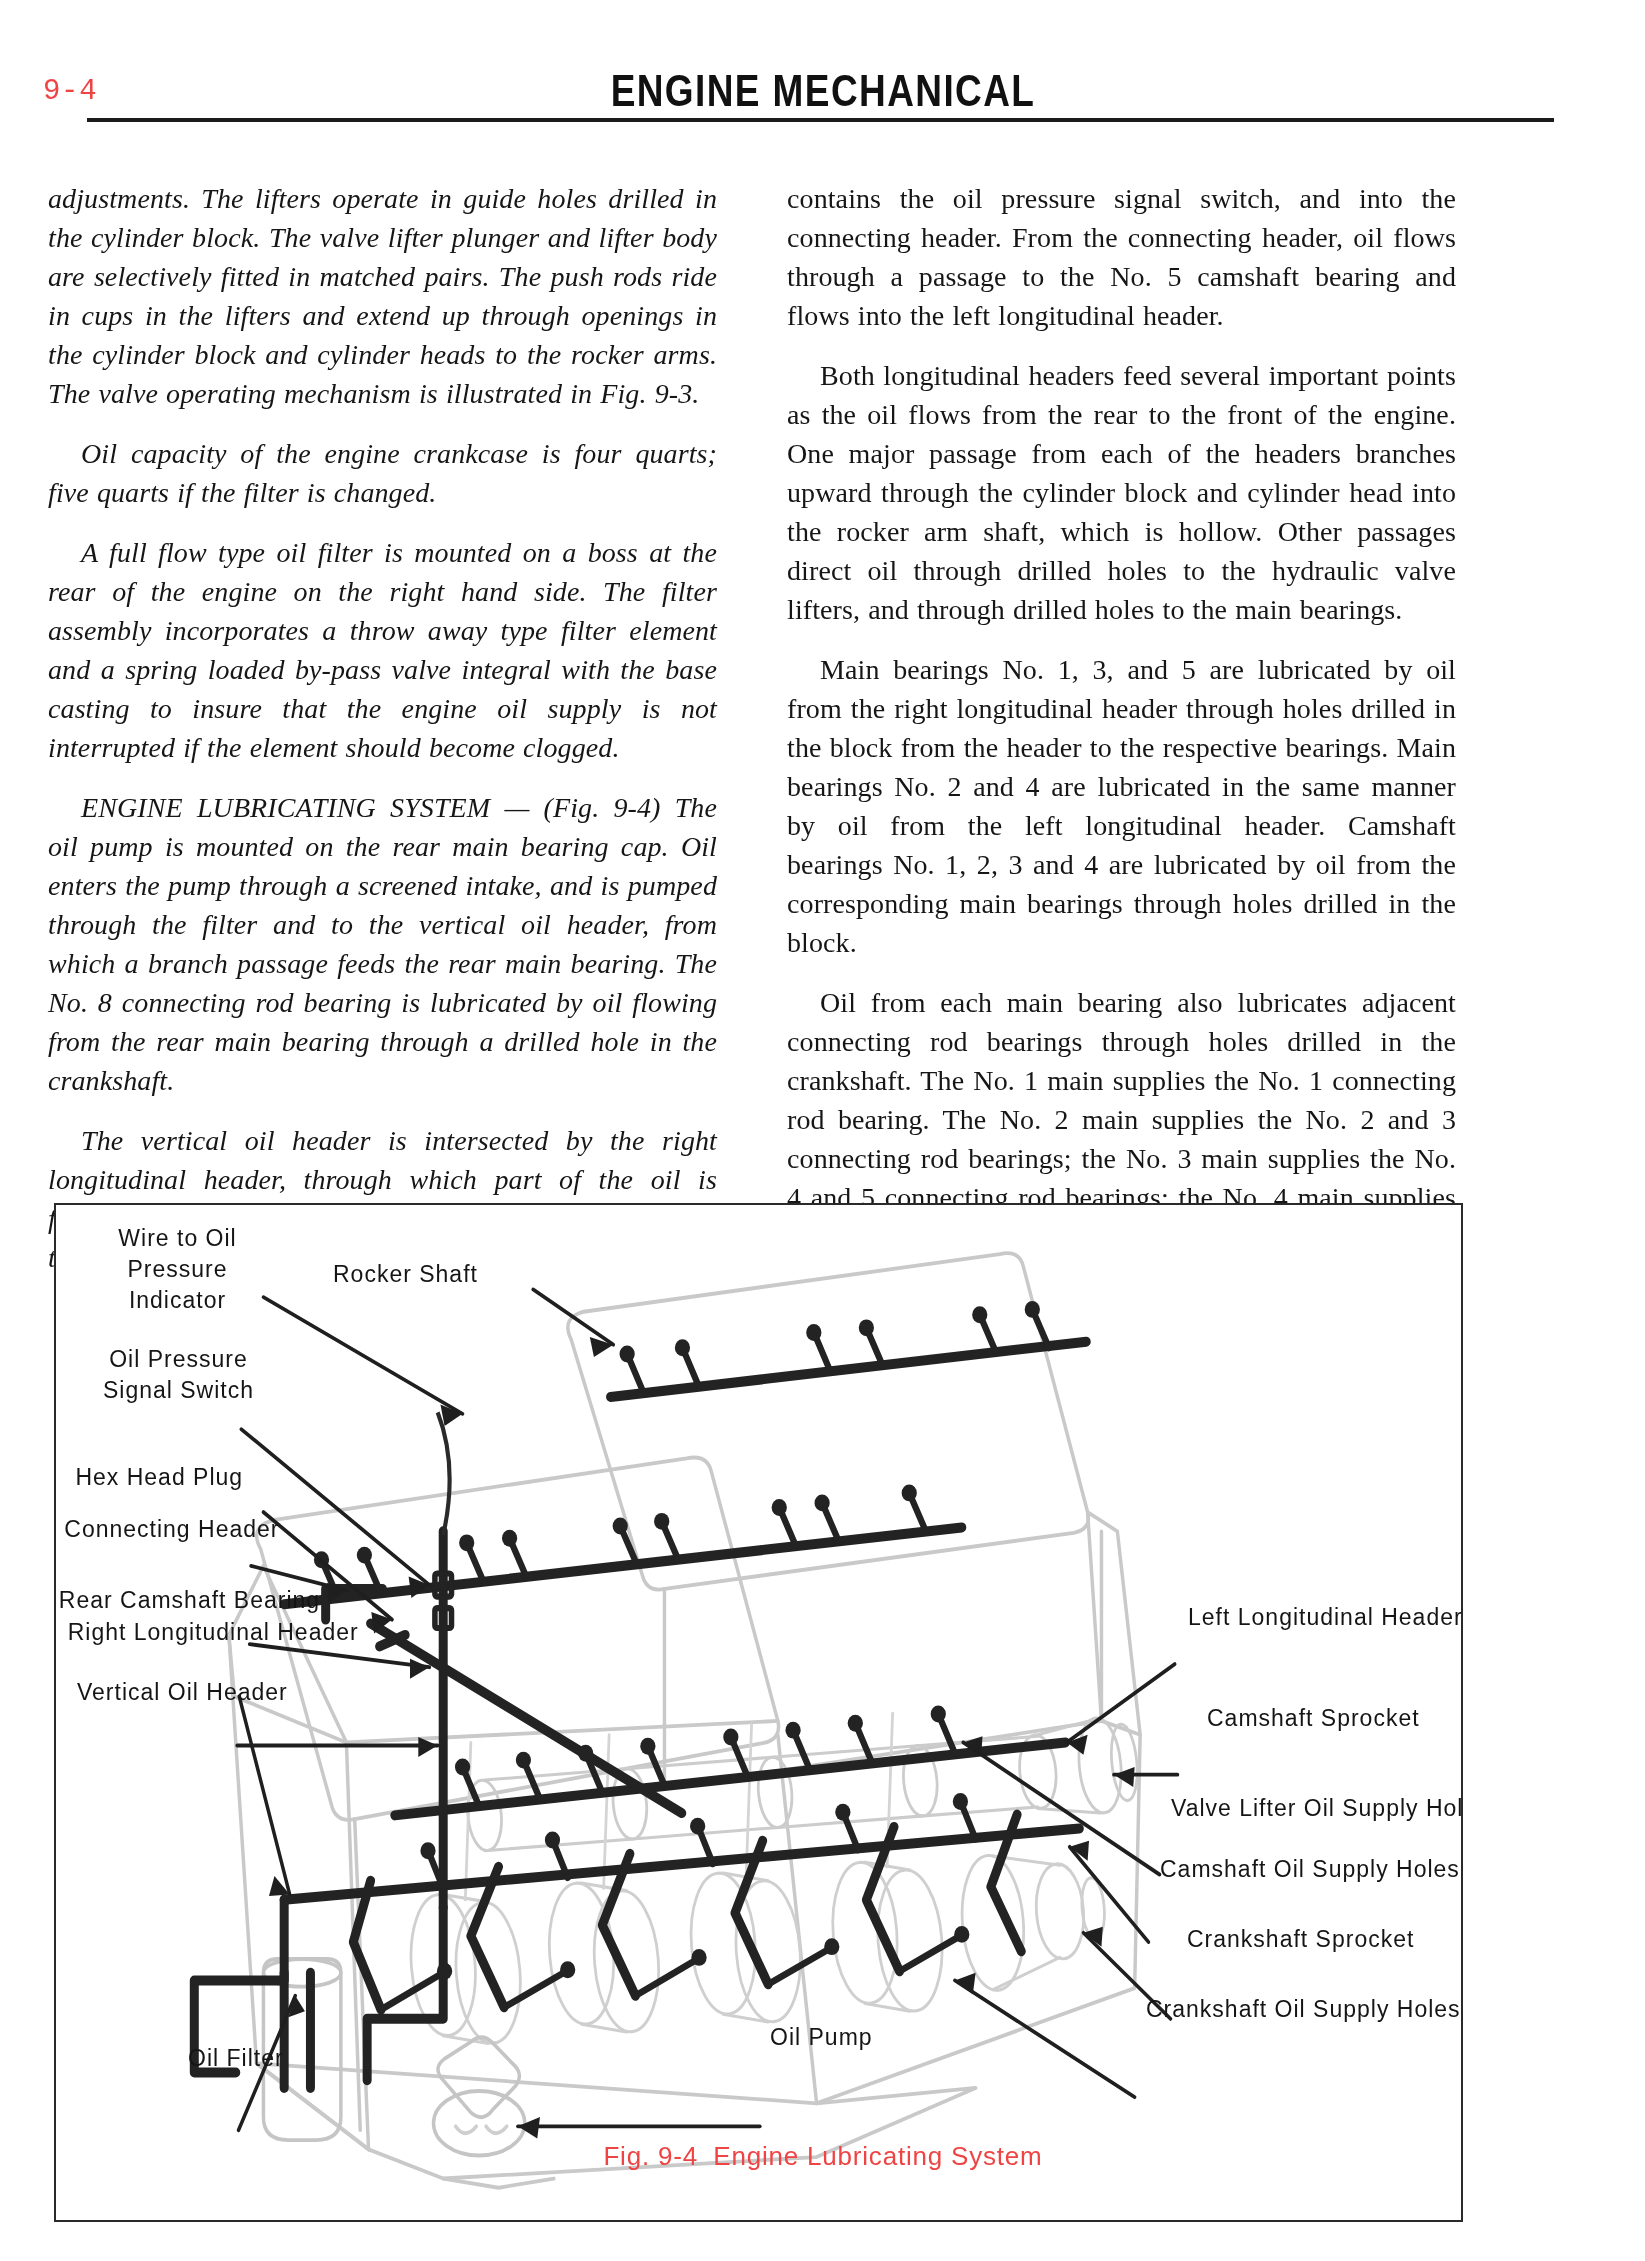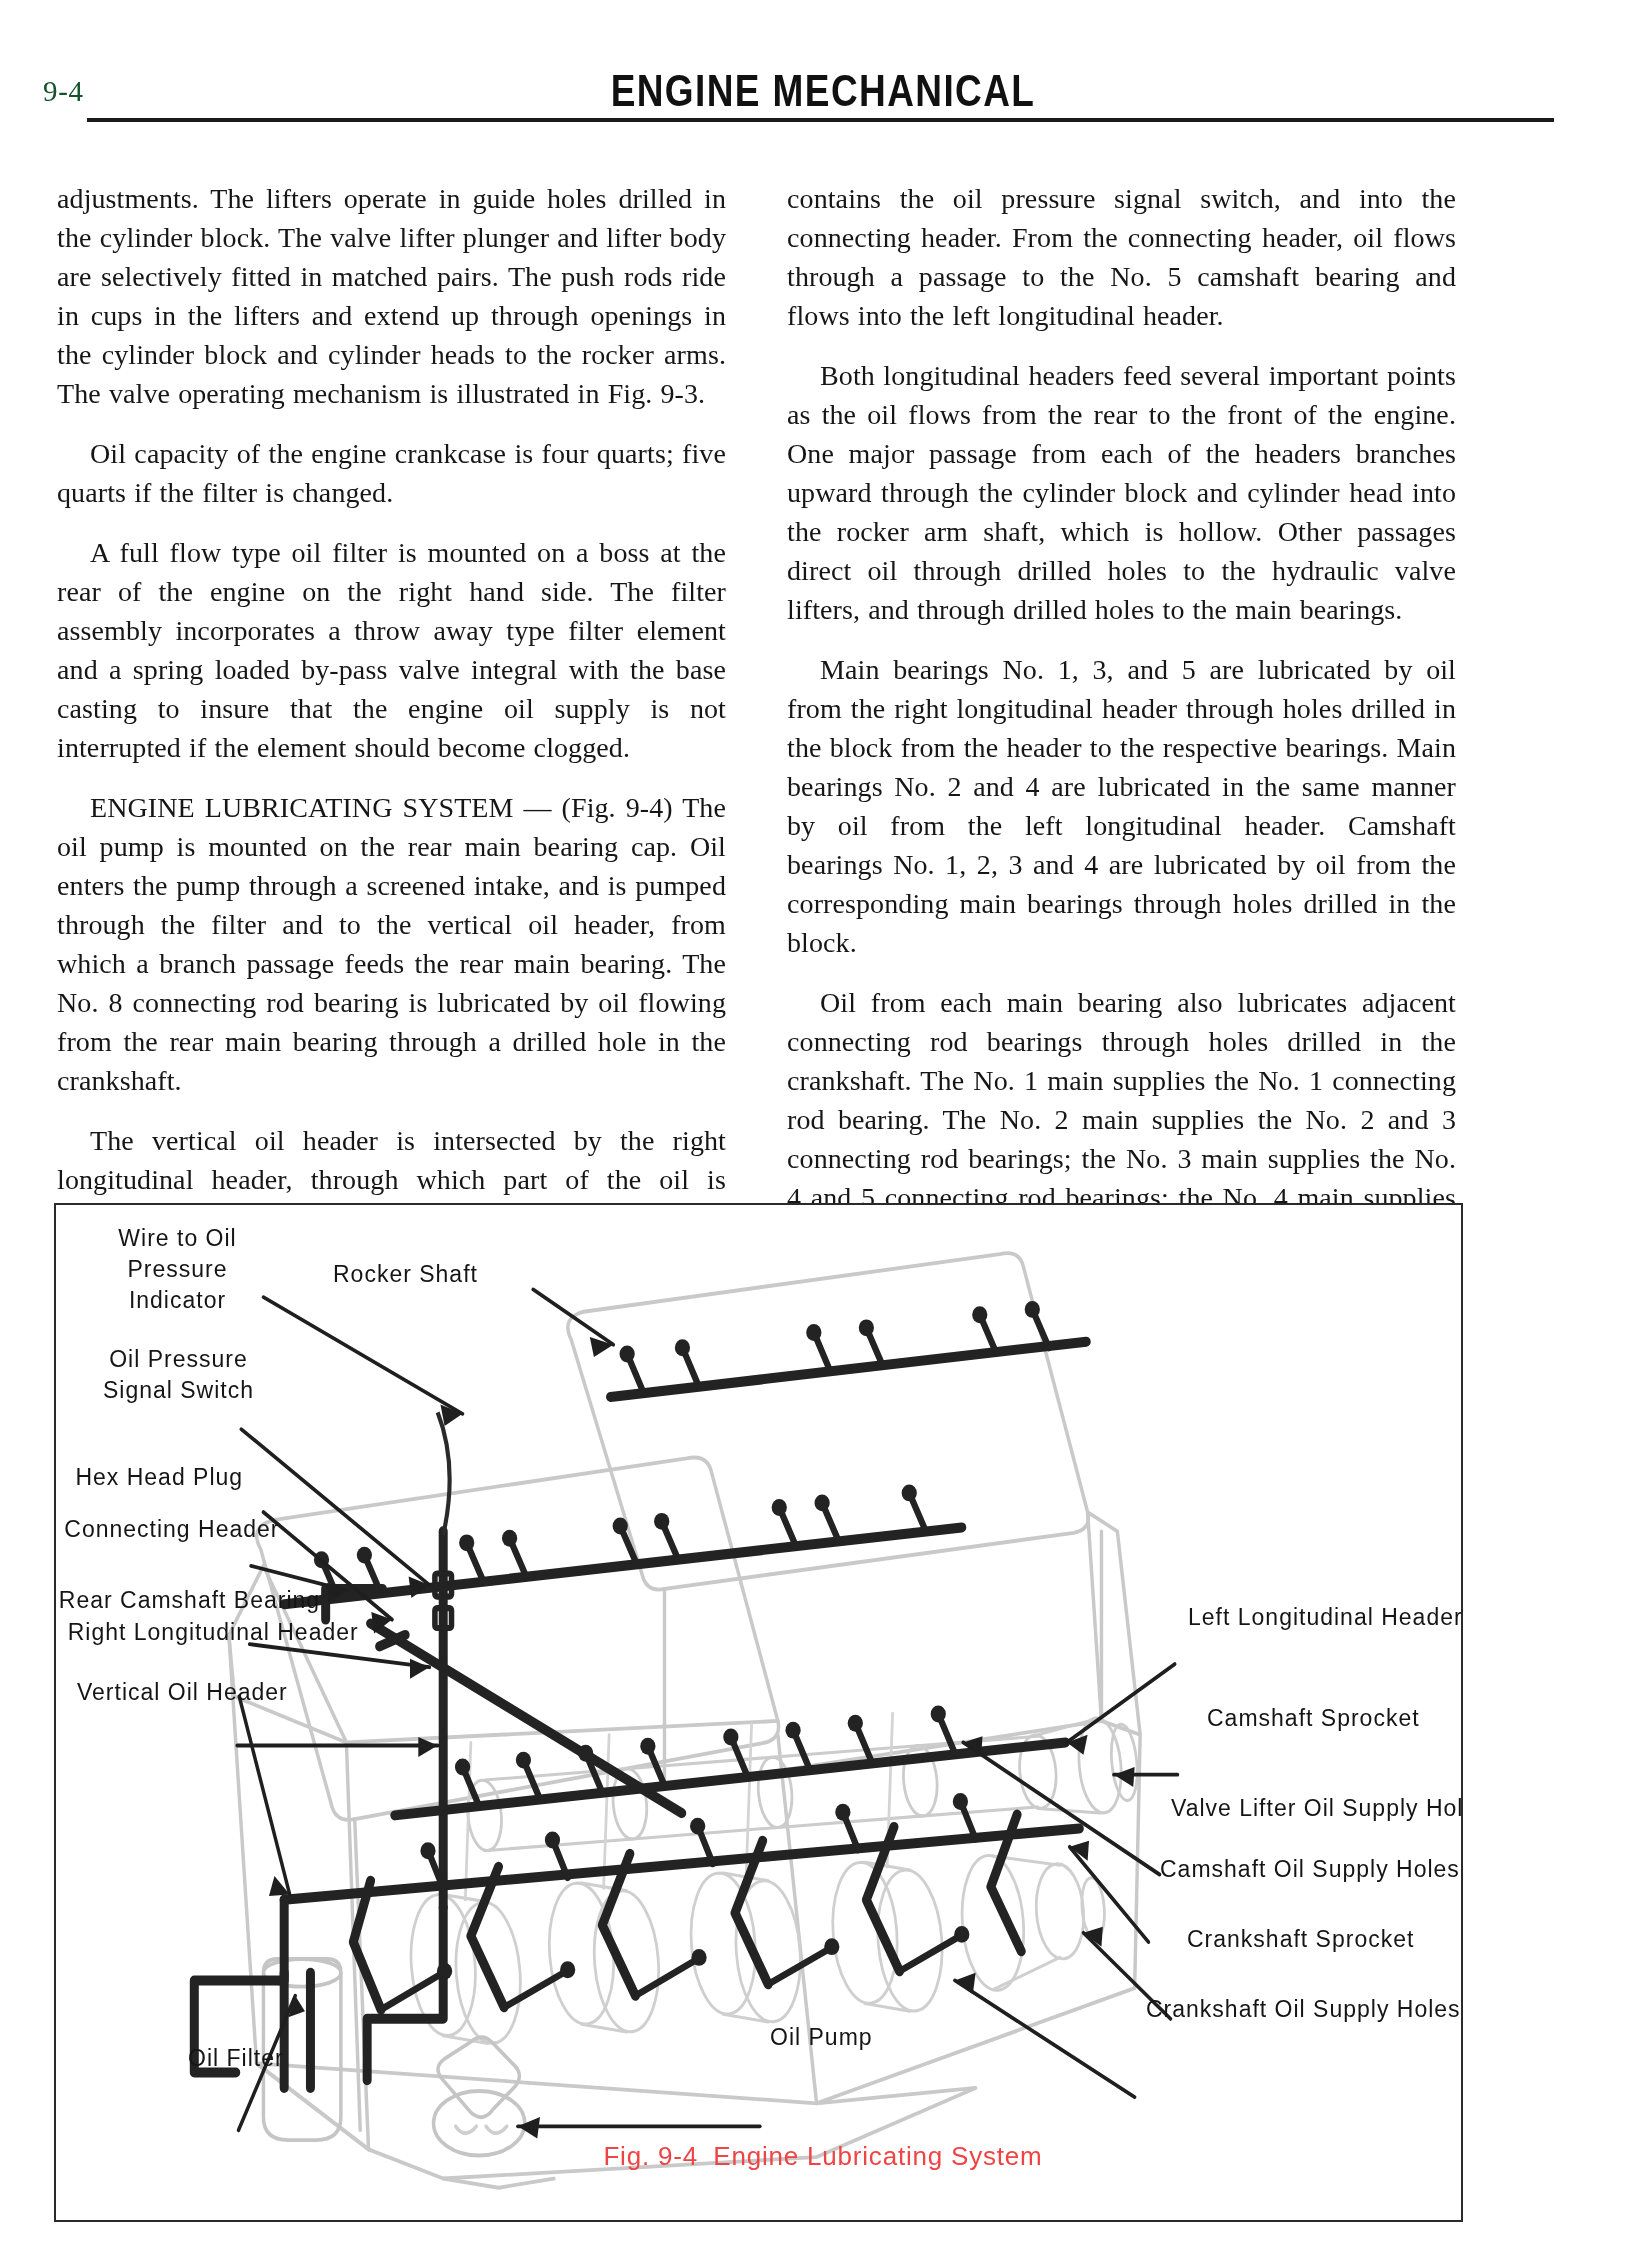--- a/index.html
+++ b/index.html
@@ -21,24 +21,24 @@
   #page-header {
     position: absolute;
     left: 0; top: 0;
     width: 1646px;
     height: 132px;
   }
   #page-number {
     position: absolute;
     left: 43px;
     top: 75px;
-    font-family: Liberation Serif, serif;
+    font-family: Liberation Mono, monospace;
     font-size: 29px;
     letter-spacing: 0.7px;
-    color: #14532d;
+    color: #ef4444;
   }
   #header-title {
     position: absolute;
     left: 0;
     top: 67px;
     width: 1646px;
     text-align: center;
     font-family: "Liberation Sans", "DejaVu Sans", sans-serif;
     font-weight: bold;
     font-size: 37px;
@@ -62,21 +62,21 @@
     left: 0;
     top: 179px;
     width: 1646px;
     height: 1006px;
   }
   .column {
     position: absolute;
     top: 0;
     width: 669px;
   }
-  #col-left  { left: 57px; }
+  #col-left  { left: 48px; font-style: italic; }
   #col-right { left: 787px; }
 
   .para {
     font-family: "Liberation Serif", "DejaVu Serif", serif;
     font-size: 28px;
     line-height: 39px;
     text-align: justify;
     text-justify: inter-word;
     margin: 0 0 21px 0;
     color: #161616;

